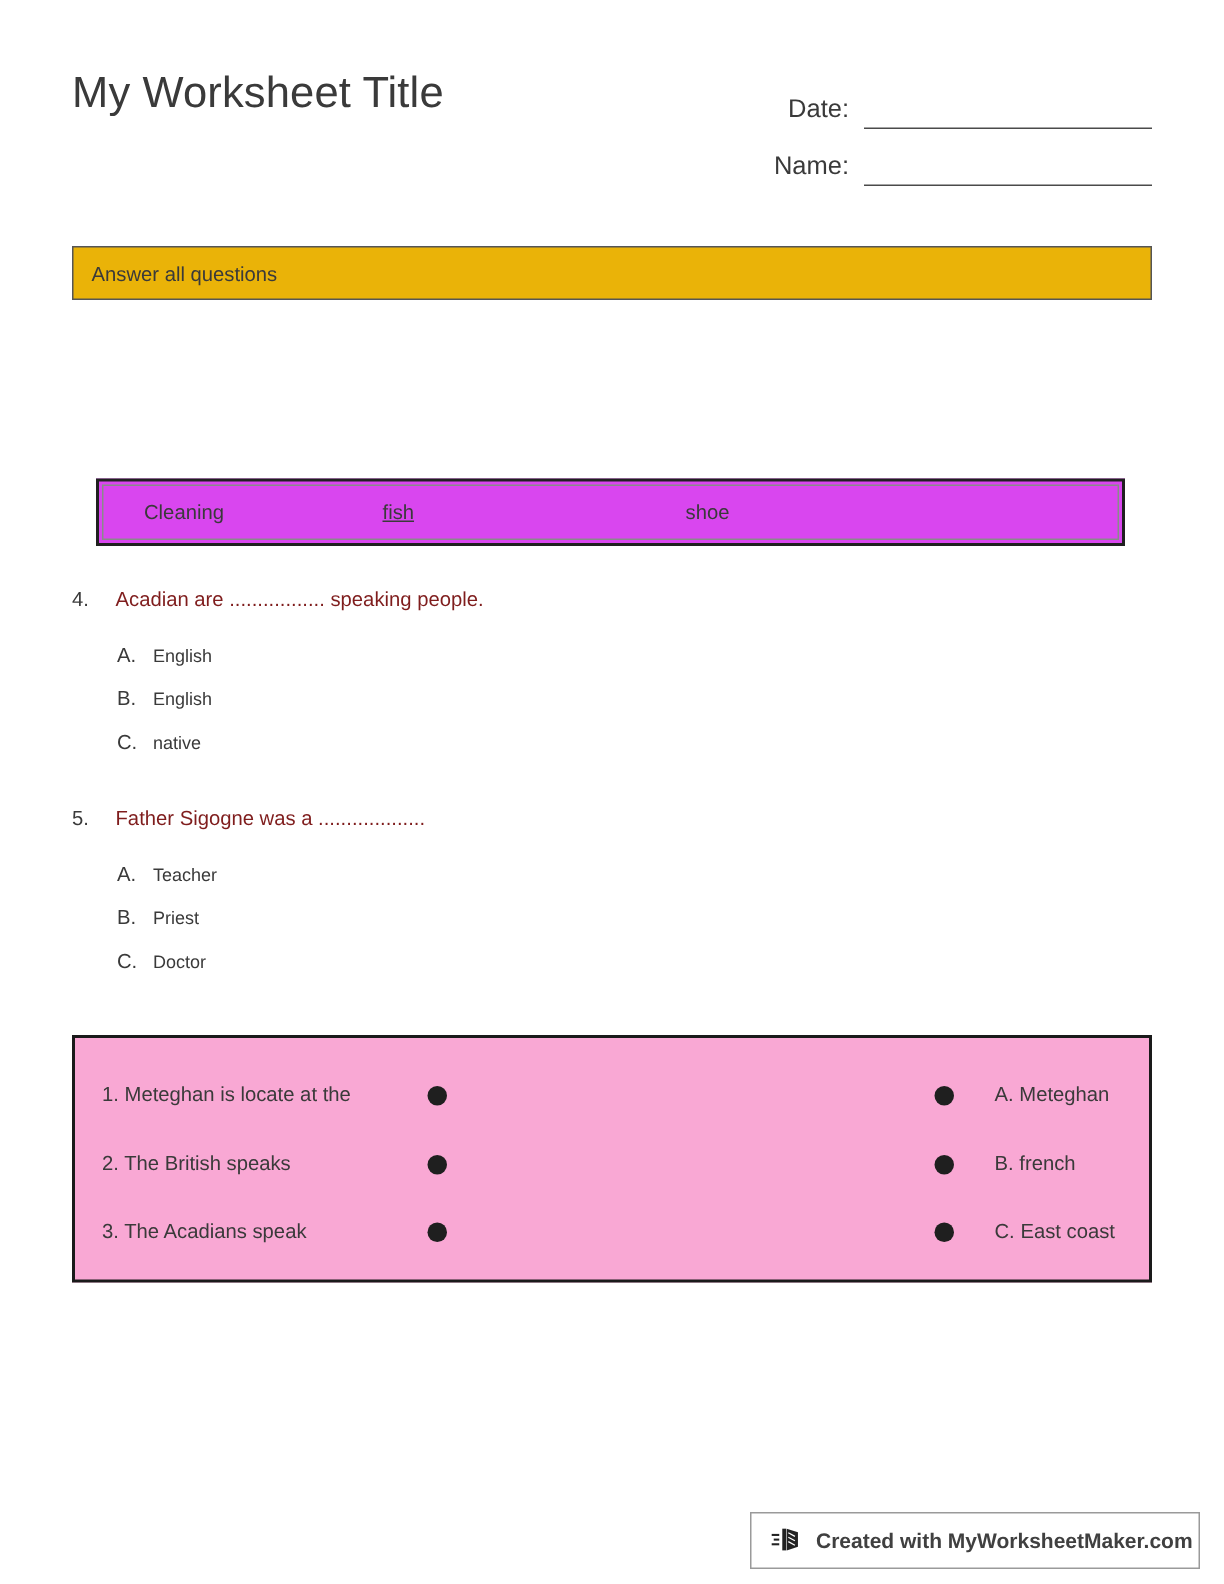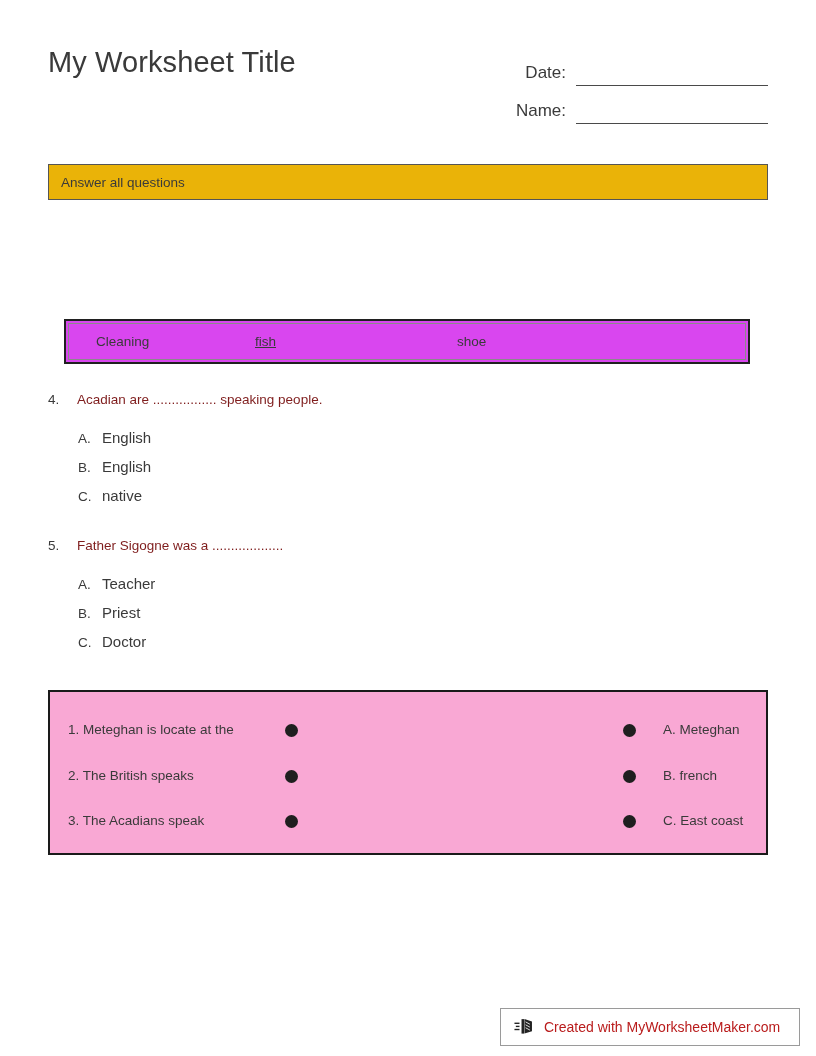--- a/index.html
+++ b/index.html
@@ -154,21 +154,21 @@
     align-items: baseline;
     height: 29px;
   }
   .opt-letter {
     width: 24px;
     flex: 0 0 24px;
     font-size: 13.5px;
     color: #3a3a3a;
   }
   .opt-text {
-    font-size: 15px;
+    font-size: 12px;
     color: #3a3a3a;
     white-space: nowrap;
   }
 
   
   .matching-box {
     position: absolute;
     left: 48px;
     top: 690px;
     width: 720px;
@@ -232,22 +232,23 @@
   }
   .footer-logo {
     width: 22px;
     height: 22px;
     flex: 0 0 22px;
     margin-right: 8px;
     display: block;
   }
   .footer-text {
     font-size: 14px;
-    color: #b91c1c;
-    white-space: nowrap;
+    color: #404040;
+    white-space: nowrap;
+    font-weight: bold;
   }
 </style>
 </head>
 <body>
 
 <div class="page">
 
   <div class="header">
     <div class="worksheet-title">My Worksheet Title</div>
 

